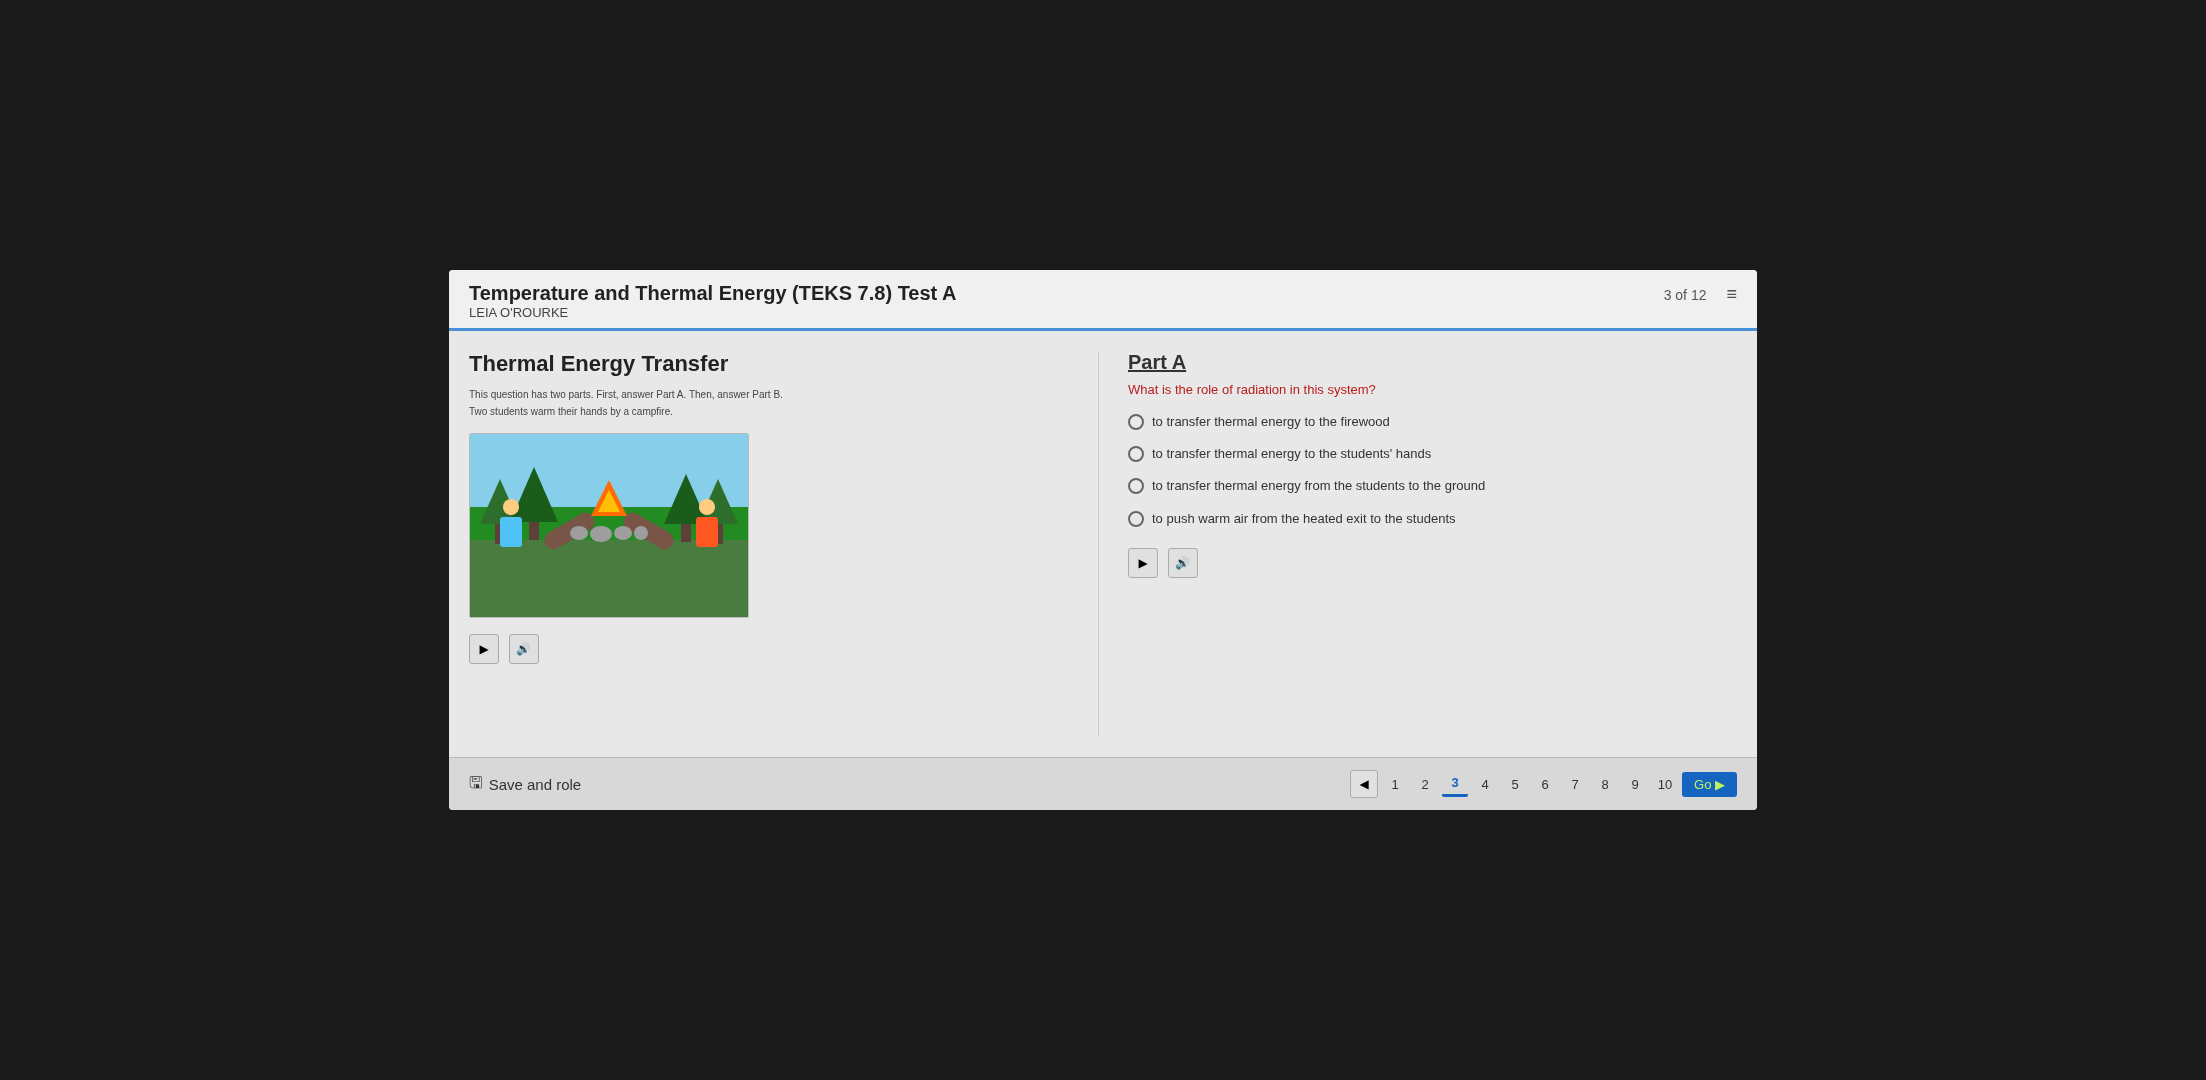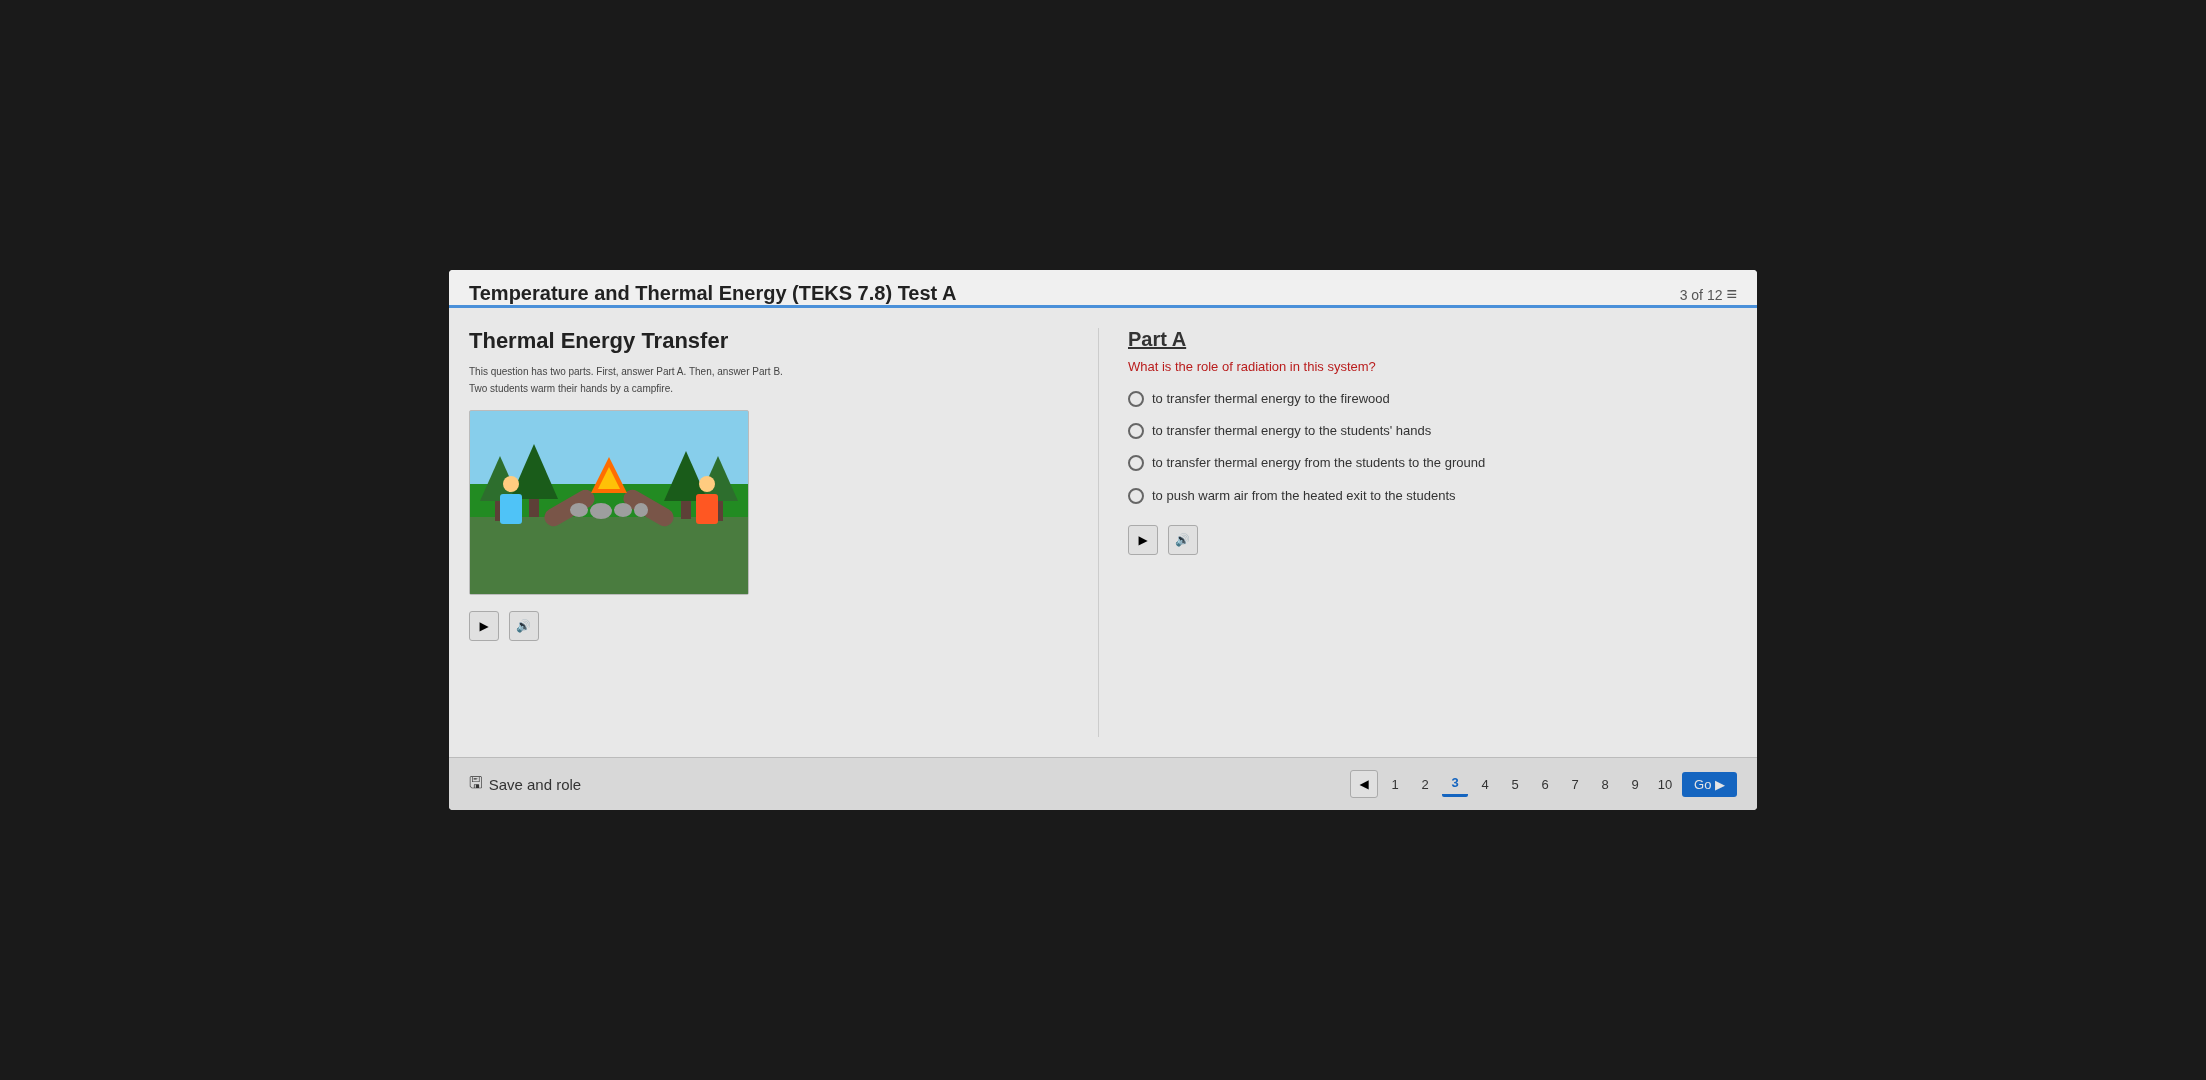--- a/index.html
+++ b/index.html
@@ -36,21 +36,21 @@
       font-size: 13px;
       color: #444;
       margin-bottom: 8px;
     }
     .header-right {
       position: absolute;
       right: 20px;
       top: 14px;
       display: flex;
       align-items: center;
-      gap: 4px;
+      gap: 20px;
     }
     .page-count {
       font-size: 14px;
       color: #555;
     }
     .list-icon {
       font-size: 18px;
       color: #555;
       cursor: pointer;
     }
@@ -298,38 +298,39 @@
       cursor: pointer;
       border-radius: 2px;
     }
     .page-num.active {
       border-bottom: 3px solid #1565c0;
       font-weight: bold;
       color: #1565c0;
     }
     .go-btn {
       background: #1565c0;
-      color: #e5e5e5;
+      color: #bef264;
       border: none;
       padding: 5px 12px;
       border-radius: 3px;
       cursor: pointer;
       font-size: 13px;
       display: flex;
       align-items: center;
       gap: 4px;
     }
   </style>
 </head>
 <body>
 
 <div class="window">
 
   <div class="header">
     <div class="header-title">Temperature and Thermal Energy (TEKS 7.8) Test A</div>
+    <div class="header-subtitle">LEIA O'ROURKE</div>
     <div class="header-right">
       <span class="page-count">3 of 12</span>
       <span class="list-icon">≡</span>
     </div>
   </div>
 
   <div class="content-area">
 
     <div class="left-panel">
       <div class="question-title">Thermal Energy Transfer</div>

